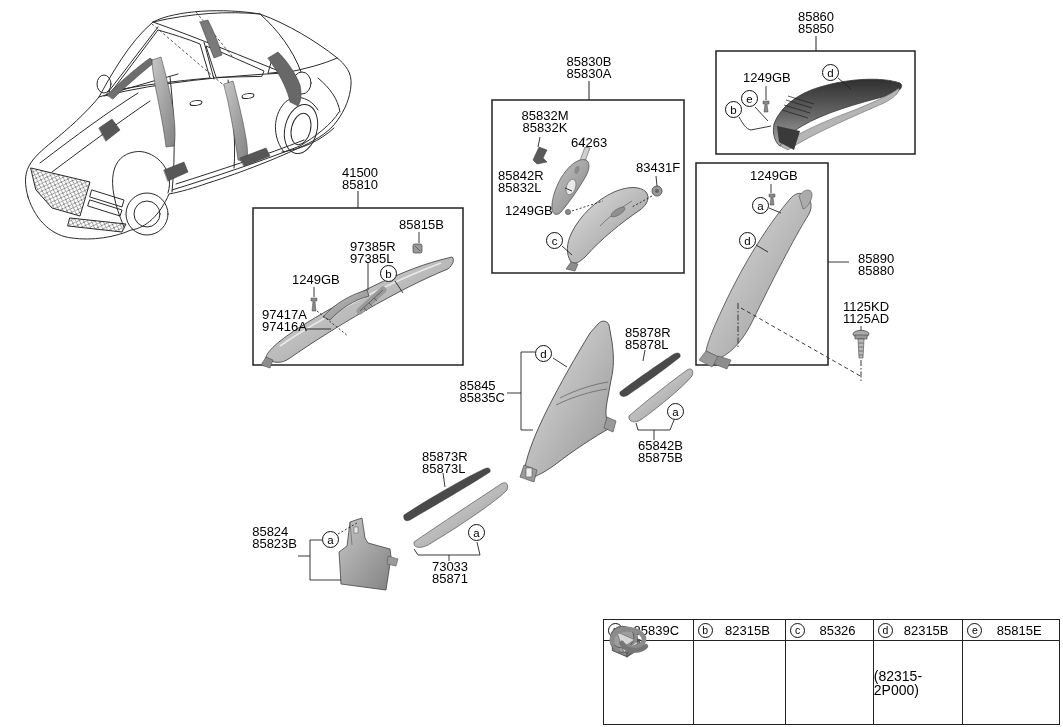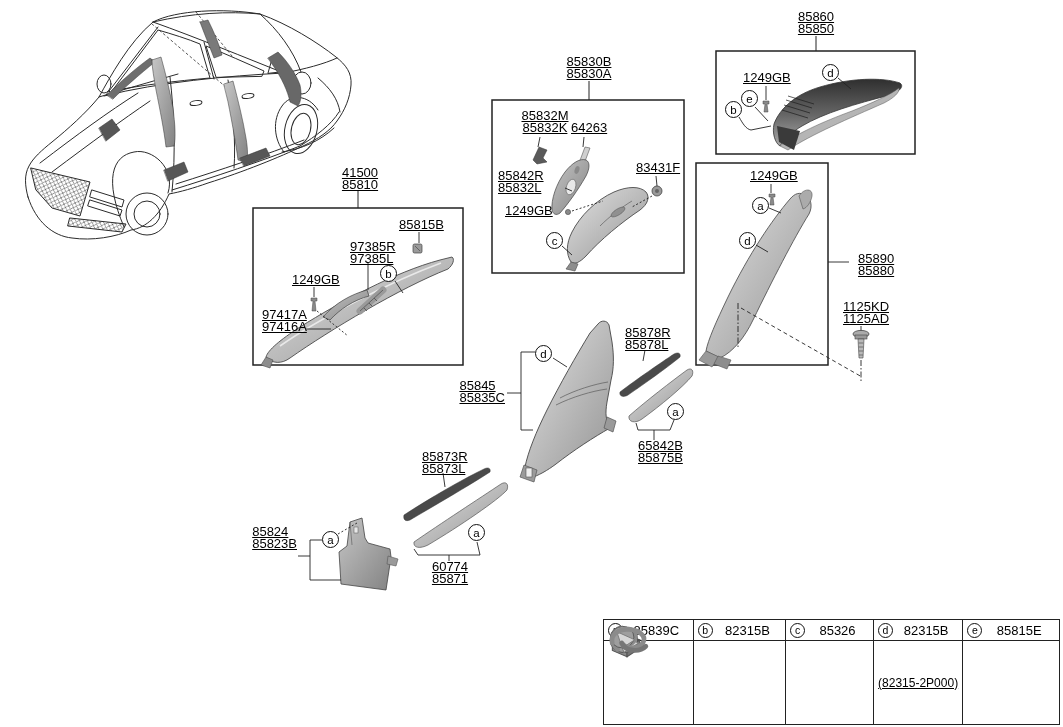--- a/index.html
+++ b/index.html
@@ -1,36 +1,36 @@
 <!DOCTYPE html>
 <html><head>
 <meta charset="utf-8">
 <style>
   html,body{margin:0;padding:0;background:#fff;}
   .stage{position:relative;width:1063px;height:727px;background:#ffffff;overflow:hidden;
          font-family:"Liberation Sans", sans-serif;color:#000;}
   svg{position:absolute;left:0;top:0;}
-  .lbl{position:absolute;font-size:13px;line-height:11.5px;white-space:nowrap;letter-spacing:0;text-decoration:underline;}
+  .lbl{position:absolute;font-size:13px;line-height:11.5px;white-space:nowrap;letter-spacing:0;}
   .lbl.center{transform:translateX(-50%);text-align:center;}
   .lbl.right{transform:translateX(-100%);text-align:left;}
   .marker{position:absolute;width:17px;height:17px;border:1.4px solid #111;border-radius:50%;
           background:#fff;font-size:11.5px;display:flex;align-items:center;justify-content:center;
           box-sizing:border-box;z-index:5;}
   
   .legend{position:absolute;left:603px;top:619px;width:457px;height:106px;display:flex;
           border:1.6px solid #222;box-sizing:border-box;background:#fff;z-index:4;}
   .lcol{display:flex;flex-direction:column;border-left:1.4px solid #222;box-sizing:border-box;}
   .lcol:first-child{border-left:none;}
   .lhead{height:21px;border-bottom:1.4px solid #222;display:flex;align-items:center;
          padding:0 3px 0 4px;box-sizing:border-box;}
   .lletter{width:15px;height:15px;border:1.2px solid #111;border-radius:50%;font-size:10.5px;
            display:flex;align-items:center;justify-content:center;flex:none;box-sizing:border-box;}
   .lpart{flex:1;text-align:center;font-size:13px;}
   .lbody{flex:1;display:flex;flex-direction:column;align-items:center;justify-content:center;}
-  .lsub{font-size:12px;line-height:14px;text-decoration:underline;}
+  .lsub{font-size:14px;line-height:14px;}
 </style>
 </head>
 <body>
 
 <div class="stage">
 
   <svg width="1063" height="727" viewBox="0 0 1063 727">
     <defs>
       <linearGradient id="gLight" x1="0" y1="0" x2="1" y2="1">
         <stop offset="0" stop-color="#e2e2e2"></stop>
@@ -308,21 +308,21 @@
   </div>
 
   <div class="lbl center" style="left:589px;top:56px">
     <div>85830B</div>
       <div>85830A</div>
   </div>
   <div class="lbl center" style="left:545px;top:110px">
     <div>85832M</div>
       <div>85832K</div>
   </div>
-  <div class="lbl" style="left:571px;top:122px">64263</div>
+  <div class="lbl" style="left:571px;top:137px">64263</div>
   <div class="lbl" style="left:498px;top:170px">
     <div>85842R</div>
       <div>85832L</div>
   </div>
   <div class="lbl" style="left:636px;top:162px">83431F</div>
   <div class="lbl" style="left:505px;top:205px">1249GB</div>
 
   <div class="lbl center" style="left:816px;top:11px">
     <div>85860</div>
       <div>85850</div>
@@ -349,21 +349,21 @@
   </div>
   <div class="lbl" style="left:638px;top:440px">
     <div>65842B</div>
       <div>85875B</div>
   </div>
   <div class="lbl" style="left:422px;top:451px">
     <div>85873R</div>
       <div>85873L</div>
   </div>
   <div class="lbl center" style="left:450px;top:561px">
-    <div>60774</div>
+    <div>73033</div>
       <div>85871</div>
   </div>
   <div class="lbl right" style="left:297px;top:526px">
     <div>85824</div>
       <div>85823B</div>
   </div>
 
   <div class="marker" style="left:380px;top:265px">
       <span>b</span>
     </div>

